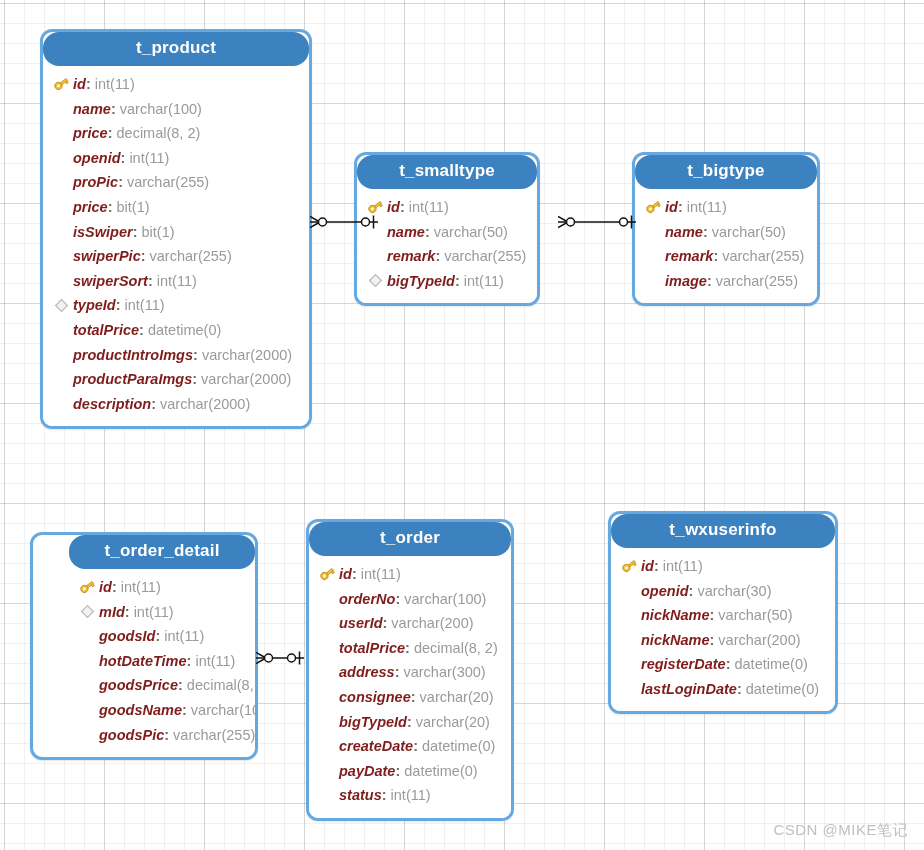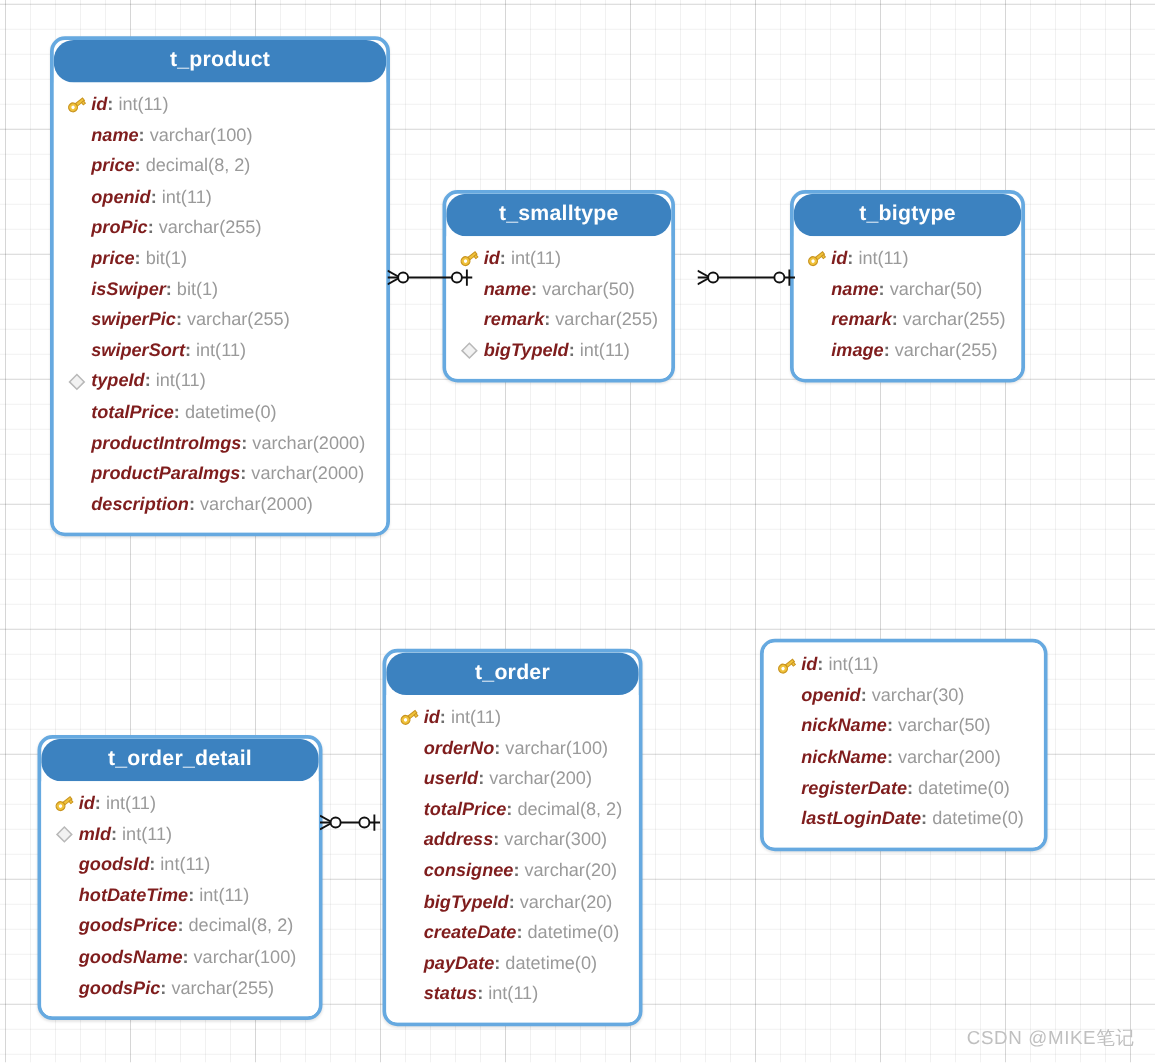--- a/index.html
+++ b/index.html
@@ -264,21 +264,21 @@
           <span class="field-type">varchar(255)</span>
         </div>
         <div class="field">
           <span class="field-icon"></span>
           <span class="field-name">image</span>
           <span class="field-sep">:</span>
           <span class="field-type">varchar(255)</span>
         </div>
       </div>
     </div>
-    <div class="entity" style="left: 30px; top: 588px; width: 228px;">
+    <div class="entity" style="left: 30px; top: 532px; width: 228px; padding-left: 36px;">
       <div class="entity-header">t_order_detail</div>
       <div class="entity-body">
         <div class="field">
           <span class="field-icon">
             <svg class="key-svg" width="17" height="17" viewBox="0 0 17 17">
               <g transform="rotate(-38 8.5 8.5)">
                 <rect x="7.6" y="7.3" width="7.6" height="2.5" fill="#f0c23a" stroke="#c9941f" stroke-width="0.8"></rect>
                 <rect x="12.3" y="9.6" width="2.1" height="2.4" fill="#f0c23a" stroke="#c9941f" stroke-width="0.8"></rect>
                 <circle cx="4.6" cy="8.5" r="3.5" fill="#f0c23a" stroke="#c9941f" stroke-width="1"></circle>
                 <circle cx="4.6" cy="8.5" r="1.35" fill="#ffffff"></circle>
@@ -399,20 +399,21 @@
         </div>
         <div class="field">
           <span class="field-icon"></span>
           <span class="field-name">status</span>
           <span class="field-sep">:</span>
           <span class="field-type">int(11)</span>
         </div>
       </div>
     </div>
     <div class="entity" style="left: 608px; top: 511px; width: 230px;">
+      <div class="entity-header">t_wxuserinfo</div>
       <div class="entity-body">
         <div class="field">
           <span class="field-icon">
             <svg class="key-svg" width="17" height="17" viewBox="0 0 17 17">
               <g transform="rotate(-38 8.5 8.5)">
                 <rect x="7.6" y="7.3" width="7.6" height="2.5" fill="#f0c23a" stroke="#c9941f" stroke-width="0.8"></rect>
                 <rect x="12.3" y="9.6" width="2.1" height="2.4" fill="#f0c23a" stroke="#c9941f" stroke-width="0.8"></rect>
                 <circle cx="4.6" cy="8.5" r="3.5" fill="#f0c23a" stroke="#c9941f" stroke-width="1"></circle>
                 <circle cx="4.6" cy="8.5" r="1.35" fill="#ffffff"></circle>
               </g>

